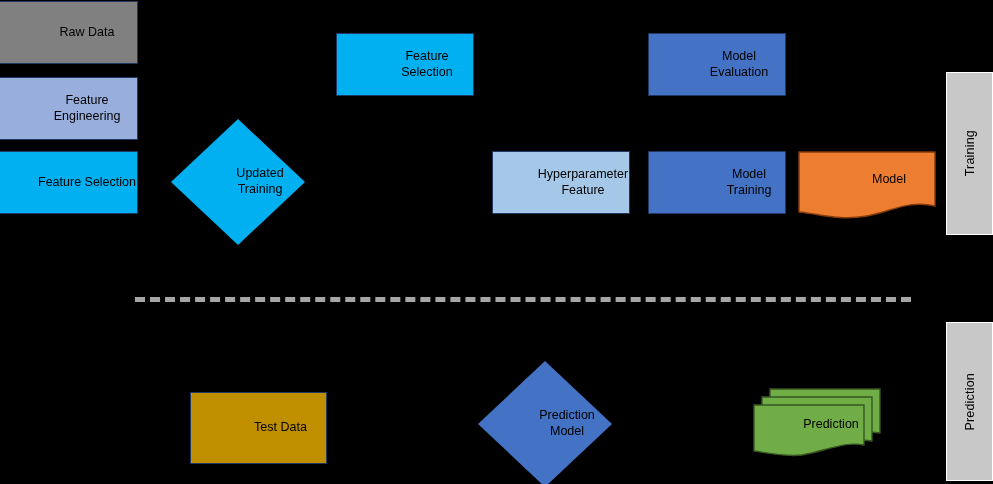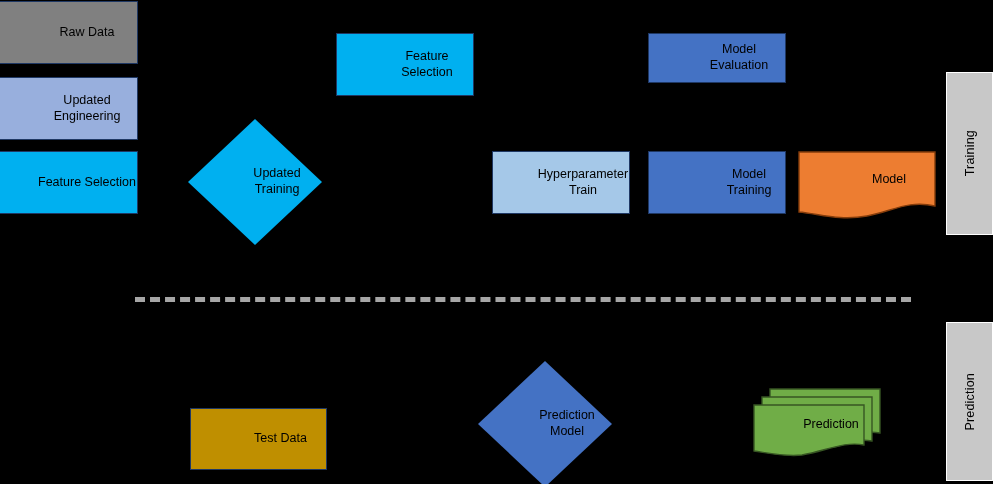--- a/index.html
+++ b/index.html
@@ -38,33 +38,33 @@
     margin-left: 44px;
   }
 
   
   #raw-data        { left: -8px;  top: 1px;   width: 146px; height: 63px;  background: #808080; }
   #feat-eng        { left: -8px;  top: 77px;  width: 146px; height: 63px;  background: #98AFDD; }
   #feat-sel-left   { left: -8px;  top: 151px; width: 146px; height: 63px;  background: #00B0F0; }
 
   
   #updated-feature {
-    left: 188px; top: 119px; width: 134px; height: 126px;
+    left: 171px; top: 119px; width: 134px; height: 126px;
     background: transparent;
   }
   #updated-feature .diamond-shape {
     position: absolute;
     inset: 0;
     background: #00B0F0;
     clip-path: polygon(50% 0%, 100% 50%, 50% 100%, 0% 50%);
   }
 
   
   #feat-sel-top    { left: 336px; top: 33px;  width: 138px; height: 63px;  background: #00B0F0; }
-  #model-eval      { left: 648px; top: 33px;  width: 138px; height: 50px;  background: #4472C4; }
+  #model-eval      { left: 648px; top: 33px;  width: 138px; height: 63px;  background: #4472C4; }
 
   
   #train-data      { left: 336px; top: 151px; width: 138px; height: 63px;  background: #BF8F00; }
   #hyperparam      { left: 492px; top: 151px; width: 138px; height: 63px;  background: #A5C8E8; }
   #model-training  { left: 648px; top: 151px; width: 138px; height: 63px;  background: #4472C4; padding-left: 20px; }
 
   
   #model-doc {
     left: 798px; top: 151px; width: 138px; height: 72px;
     background: transparent;
@@ -75,21 +75,21 @@
   }
 
   
   #divider {
     position: absolute;
     left: 135px; top: 297px; width: 776px; height: 0;
     border-top: 5px dashed #A6A6A6;
   }
 
   
-  #test-data       { left: 190px; top: 408px; width: 137px; height: 62px;  background: #BF8F00; text-align: center; }
+  #test-data       { left: 190px; top: 392px; width: 137px; height: 72px;  background: #BF8F00; text-align: center; }
 
   #predictive-model {
     left: 478px; top: 361px; width: 134px; height: 126px;
     background: transparent;
   }
   #predictive-model .diamond-shape {
     position: absolute;
     inset: 0;
     background: #4472C4;
     clip-path: polygon(50% 0%, 100% 50%, 50% 100%, 0% 50%);
@@ -129,21 +129,21 @@
 </head>
 <body>
 
 <div id="canvas">
 
   <div class="node rect" id="raw-data">
     <span class="label-text">Raw Data</span>
   </div>
 
   <div class="node rect" id="feat-eng">
-    <span class="label-text">Updated Engineering</span>
+    <span class="label-text">Feature Engineering</span>
   </div>
 
   <div class="node rect" id="feat-sel-left">
     <span class="label-text">Feature Selection</span>
   </div>
 
   <div class="node" id="updated-feature">
     <div class="diamond-shape"></div>
     <span class="label-text">
       <span>Updated</span><br>
@@ -156,21 +156,21 @@
   </div>
 
   <div class="node rect" id="model-eval">
     <span class="label-text">Model Evaluation</span>
   </div>
 
 
   <div class="node rect" id="hyperparam">
     <span class="label-text">
       <span>Hyperparameter</span><br>
-      <span>Train</span>
+      <span>Feature</span>
     </span>
   </div>
 
   <div class="node rect" id="model-training">
     <span class="label-text">Model Training</span>
   </div>
 
   <div class="node" id="model-doc">
     <svg class="doc-shape" viewBox="0 0 138 72" preserveAspectRatio="none">
       <path d="M1,1 L137,1 L137,55 C110,49 95,60 69,65 C42,70 22,63 1,61 Z" fill="#ED7D31" stroke="#843C0B" stroke-width="1.4"></path>

